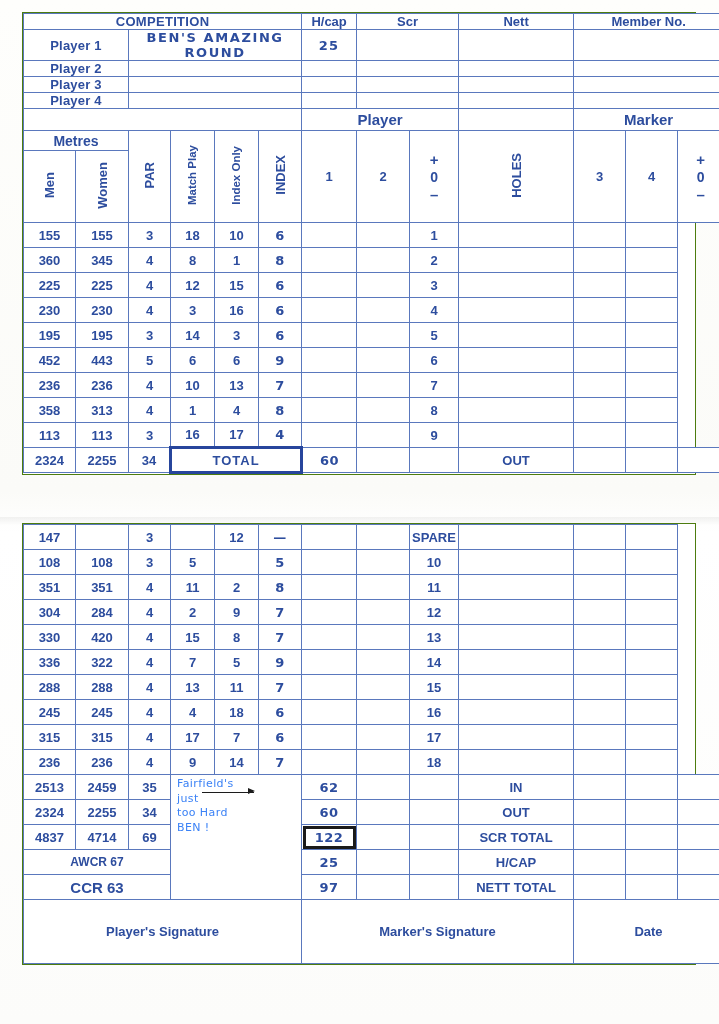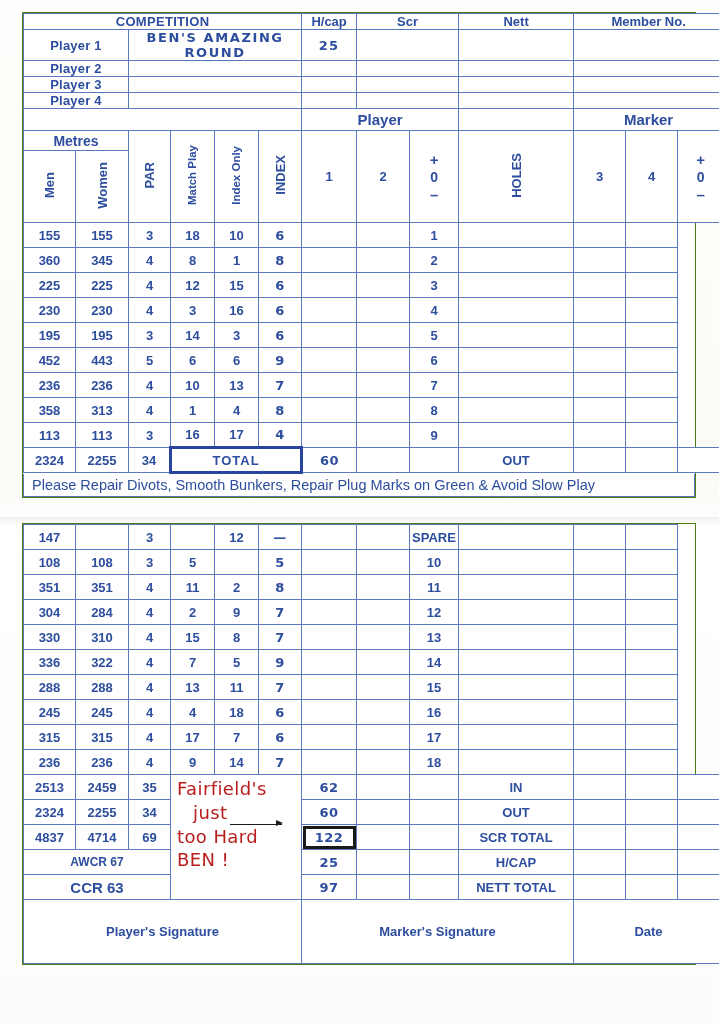--- a/index.html
+++ b/index.html
@@ -133,26 +133,26 @@
   }
   .note-cell {
     position: relative;
     background: #fff;
   }
   .note-wrap {
     position:absolute; left:0; top:0; right:0; bottom:0;
     padding: 2px 2px 2px 6px;
     text-align:left;
     font-family:"DejaVu Sans", sans-serif;
-    color:#b91c1c; font-weight:normal;
-    font-size:18px; line-height:1.32;
+    color:#3b82f6; font-weight:normal;
+    font-size:11px; line-height:1.32;
     letter-spacing:.4px;
   }
   .arrow-line {
-    display:flex; align-items:flex-end; gap:3px;margin-left:16px;
+    display:flex; align-items:flex-start; gap:3px;
   }
   .arrow {
     display:inline-block; width:52px; height:1px;
     background:#1c1c1c; position:relative;
   }
   .arrow:after {
     content:""; position:absolute; right:-1px; top:-3.5px;
     border-left:7px solid #1c1c1c;
     border-top:3.5px solid transparent;
     border-bottom:3.5px solid transparent;
@@ -402,21 +402,20 @@
         <td class="hand hand-score">60</td>
         <td></td>
         <td></td>
         <td>OUT</td>
         <td></td>
         <td></td>
         <td></td>
       </tr>
     </tbody>
       </table>
-    <div class="footer-note">Please Repair Divots, Smooth Bunkers, Repair Plug Marks on Green &amp; Avoid Slow Play</div>
   </div>
 
   <div class="card" id="card-bottom">
     <table class="grid">
       <colgroup>
         <col style="width:52px">
           <col style="width:53px">
           <col style="width:42px">
         <col style="width:44px">
           <col style="width:44px">
@@ -482,21 +481,21 @@
         <td class="hand hand-score">7</td>
         <td></td>
         <td></td>
         <td>12</td>
         <td></td>
         <td></td>
         <td></td>
       </tr>
       <tr class="data-row">
         <td class="plain">330</td>
-        <td class="plain women">310</td>
+        <td class="plain women">420</td>
         <td>4</td>
         <td class="plain">15</td>
         <td class="plain">8</td>
         <td class="hand hand-score">7</td>
         <td></td>
         <td></td>
         <td>13</td>
         <td></td>
         <td></td>
         <td></td>

